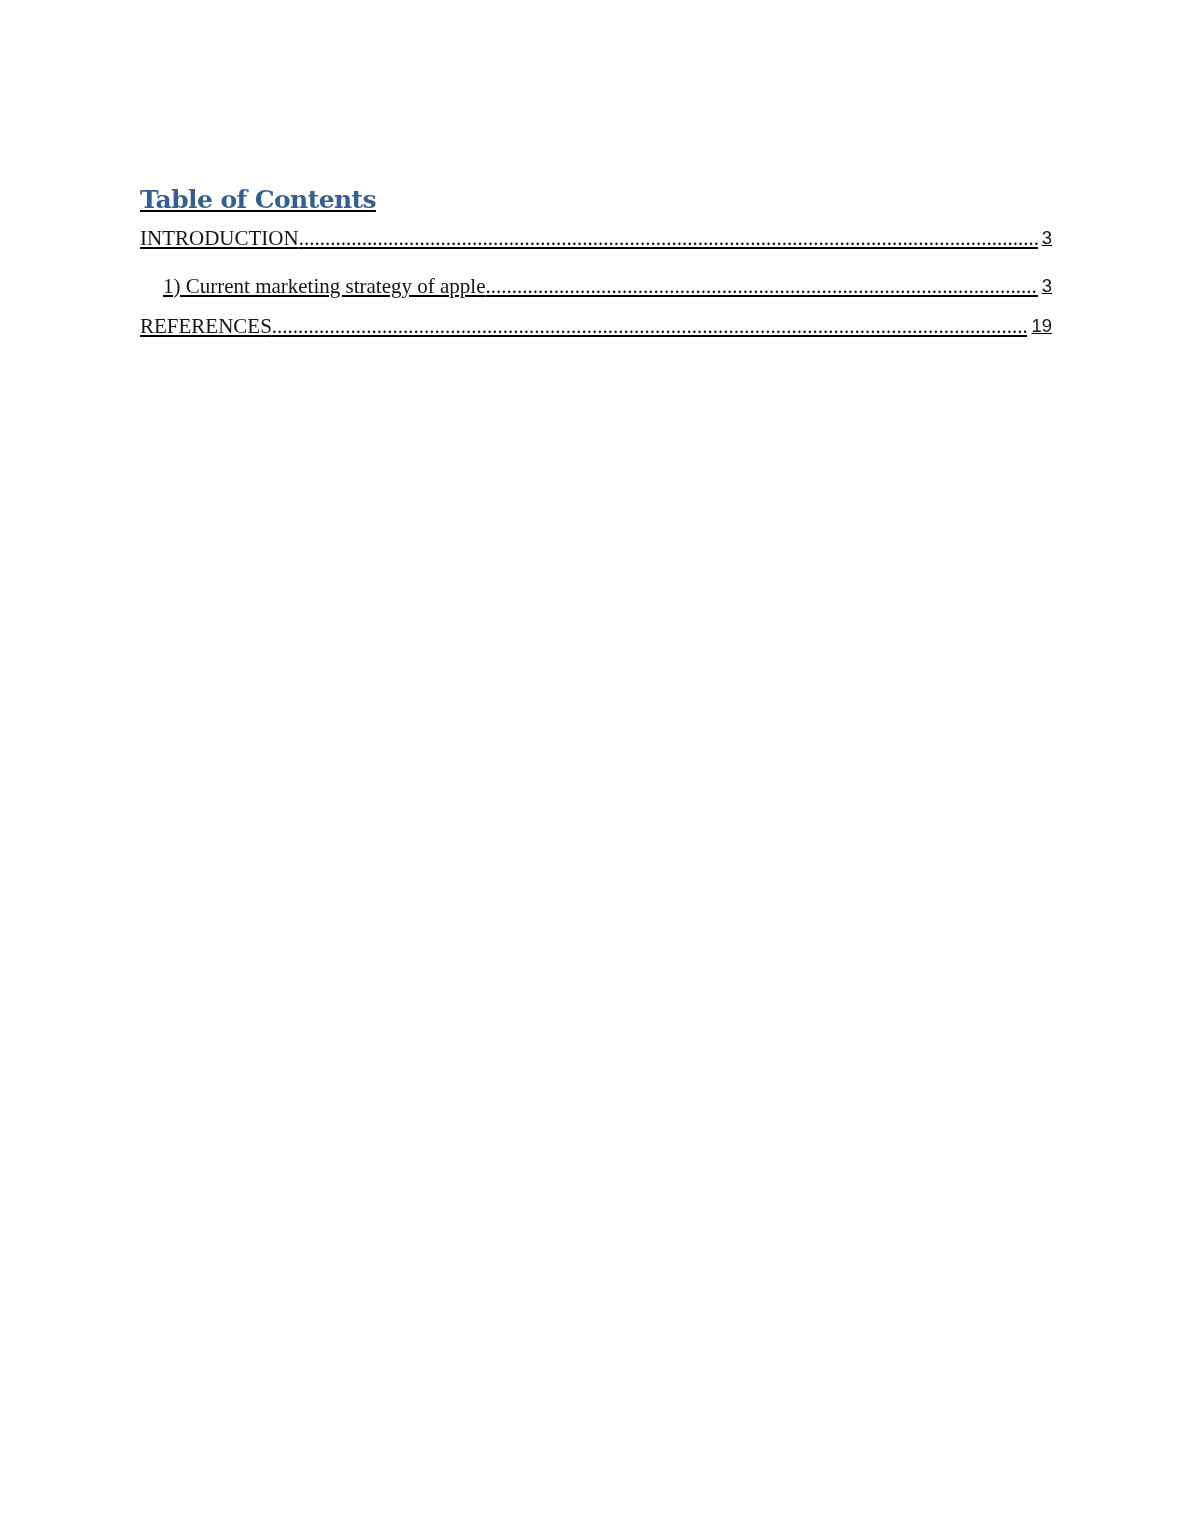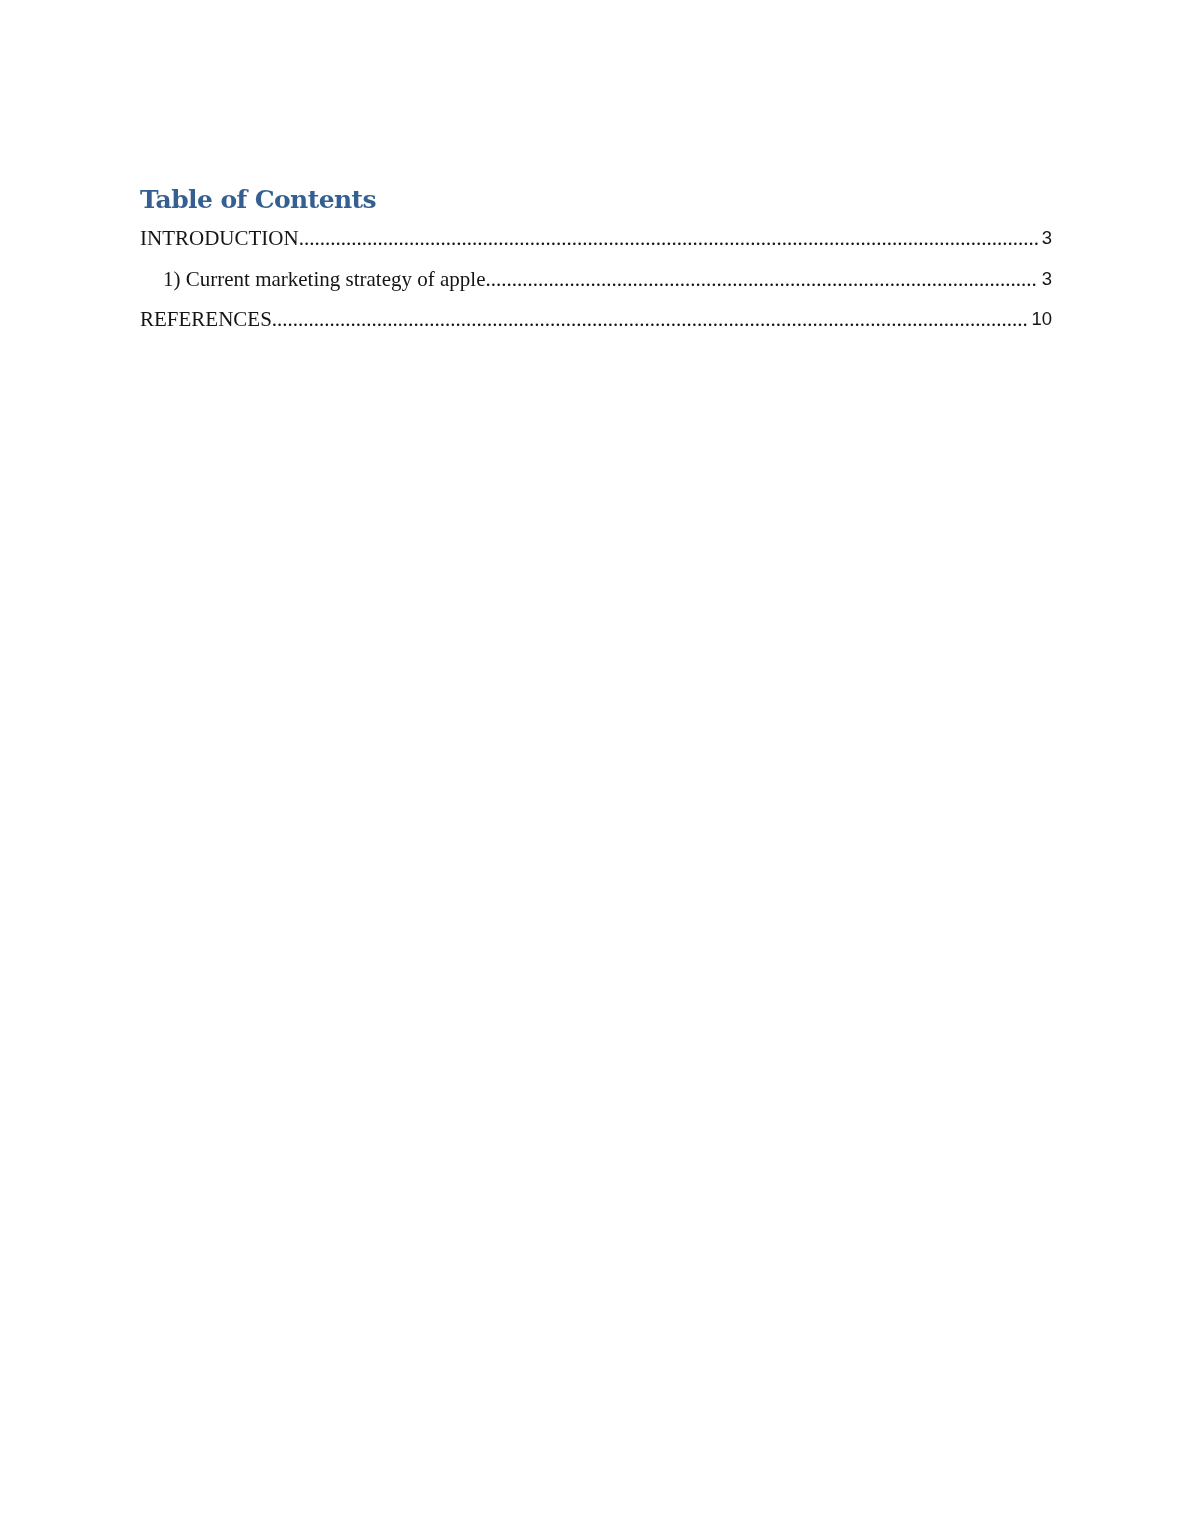--- a/index.html
+++ b/index.html
@@ -12,20 +12,21 @@
     width: 1190px;
     height: 1540px;
     background: #ffffff;
     overflow: hidden;
   }
   .content {
     position: absolute;
     left: 140px;
     top: 186px;
     width: 912px; 
+    text-decoration: underline;
   }
   .toc-title {
     margin: 0 0 4px 0;
     font-family: "DejaVu Serif", serif;
     font-weight: bold;
     font-size: 25px;
     line-height: 28px;
     letter-spacing: -0.6px;
     color: var(--heading-color, #365F91);
   }
@@ -35,20 +36,21 @@
   .toc-row {
     display: flex;
     align-items: center;
     font-family: "Liberation Serif", serif;
     font-size: 21px;
     line-height: 40.5px;
     color: #151515;
   }
   .toc-row.lvl1 {
     padding-left: 23px;
+    margin-top: 7px;
   }
   .toc-label {
     flex: none;
     white-space: nowrap;
   }
   .toc-dots {
     flex: 1;
     min-width: 0;
     overflow: hidden;
     white-space: nowrap;
@@ -84,18 +86,18 @@
         <span class="toc-label">1) Current marketing strategy of apple</span>
         <span class="toc-dots"></span>
         <span class="toc-page">3</span>
       </div>
 
 
 
       <div class="toc-row lvl0">
         <span class="toc-label">REFERENCES</span>
         <span class="toc-dots"></span>
-        <span class="toc-page">10</span>
+        <span class="toc-page">19</span>
       </div>
 
     </div>
   </div>
 </div>
 
 </body></html>

